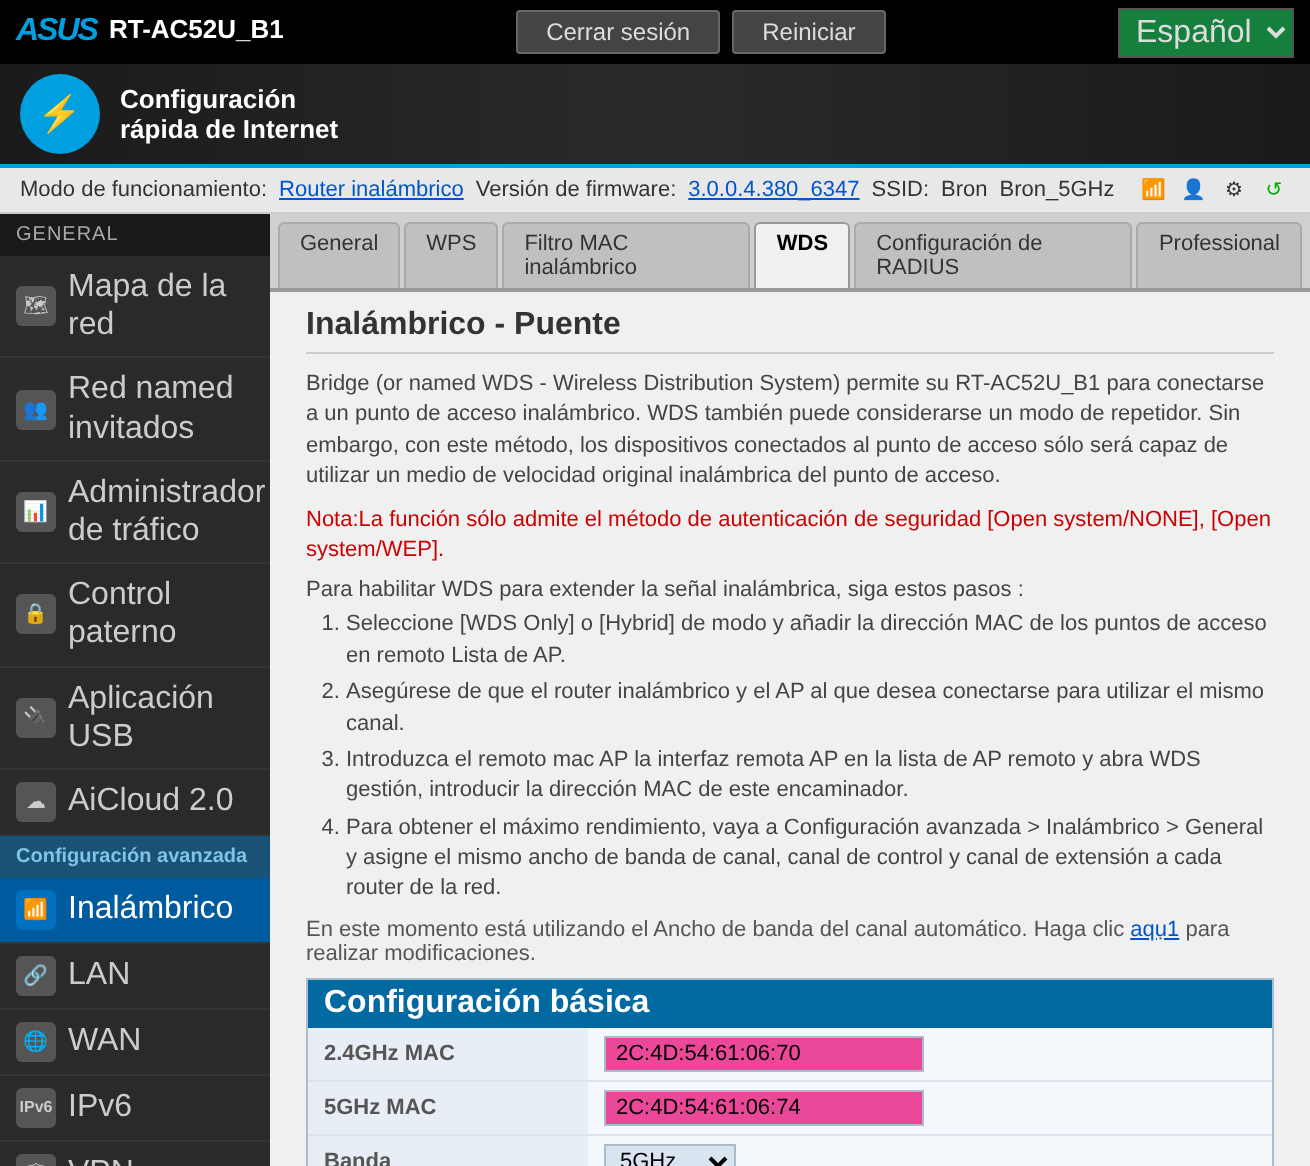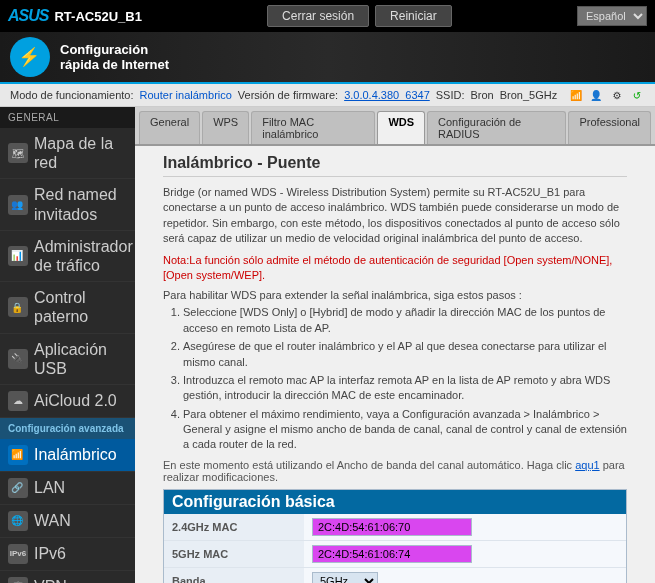--- a/index.html
+++ b/index.html
@@ -16,21 +16,20 @@
     .top-bar {
       background: #000;
       display: flex;
       align-items: center;
       height: 32px;
       padding: 0 8px;
       justify-content: space-between;
     }
     .top-bar-logo {
       display: flex;
-      align-items: center;
       gap: 6px;
     }
     .asus-logo {
       color: #00a0e0;
       font-size: 16px;
       font-weight: bold;
       font-style: italic;
       letter-spacing: -1px;
     }
     .router-model {
@@ -51,25 +50,25 @@
       cursor: pointer;
       font-size: 12px;
       border-radius: 2px;
     }
     .top-bar-right {
       display: flex;
       align-items: center;
       gap: 8px;
     }
     .lang-select {
-      background: #737373;
+      background: #15803d;
       color: #ddd;
       border: 1px solid #555;
       padding: 2px 4px;
-      font-size: 11px;
+      font-size: 16px;
     }
 
     
     .header {
       background: linear-gradient(to right, #1a1a1a 0%, #2a2a2a 50%, #1a1a1a 100%);
       height: 52px;
       display: flex;
       align-items: center;
       padding: 0 10px;
       border-bottom: 2px solid #00a0e0;
@@ -203,21 +202,21 @@
     }
     .tab.active {
       background: #f0f0f0;
       border-color: #999;
       font-weight: bold;
       color: #000;
     }
 
     
     .page-content {
-      padding: 8px 28px;
+      padding: 8px 18px;
       flex: 1;
       overflow-y: auto;
     }
     .page-title {
       font-size: 16px;
       font-weight: bold;
       color: #333;
       margin-bottom: 8px;
       padding-bottom: 4px;
       border-bottom: 1px solid #ccc;
@@ -287,21 +286,21 @@
       border-bottom: 1px solid #dde4ec;
       vertical-align: middle;
     }
     .config-table td:first-child {
       width: 140px;
       color: #555;
       font-weight: bold;
       background: #e8eef5;
     }
     .config-input {
-      background: #d946ef;
+      background: #ec4899;
       border: 1px solid #aabbcc;
       padding: 2px 5px;
       font-size: 11px;
       width: 160px;
     }
     .config-select {
       background: #d8e4f0;
       border: 1px solid #aabbcc;
       padding: 1px 3px;
       font-size: 11px;
@@ -327,21 +326,21 @@
 </div>
 
 <div class="header">
   <div class="header-icon">⚡</div>
   <div class="header-title" style="white-space:pre-line;">Configuración
 rápida de Internet</div>
 </div>
 
 <div class="ssid-bar">
   <span>Modo de funcionamiento:</span>
-  <span style="color:#0055cc;cursor:pointer;">Router inalámbrico</span>
+  <span style="color:#0055cc;text-decoration:underline;cursor:pointer;">Router inalámbrico</span>
   <span>Versión de firmware:</span>
   <span style="color:#0055cc;text-decoration:underline;">3.0.0.4.380_6347</span>
   <span>SSID:</span>
   <span>Bron</span>
   <span>Bron_5GHz</span>
   <div class="icons">
     <span class="icon-small" style="color:#f90;">📶</span>
     <span class="icon-small">👤</span>
     <span class="icon-small">⚙</span>
     <span class="icon-small" style="color:#0a0;">↺</span>

